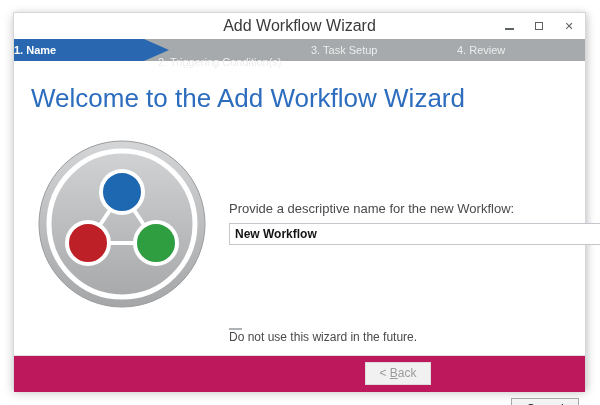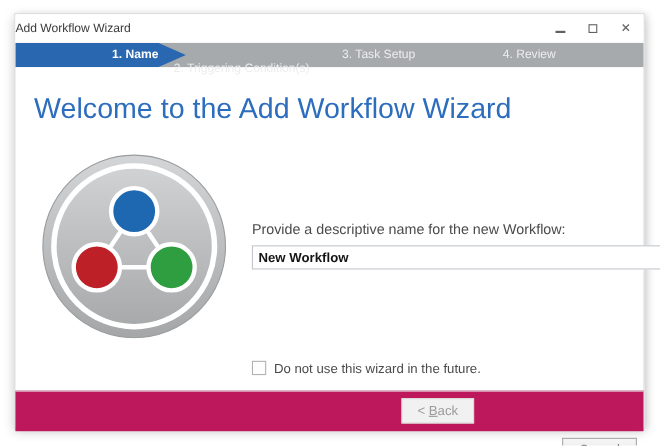--- a/index.html
+++ b/index.html
@@ -11,60 +11,60 @@
     position:absolute;left:13px;top:12px;width:573px;height:378px;
     background:#ffffff;border:1px solid #d6d7d8;box-sizing:border-box;
     box-shadow:0 3px 10px rgba(0,0,0,.20), 2px 0 6px rgba(0,0,0,.08);
   }
   
   .titlebar{
     position:absolute;left:0;top:0;width:100%;height:26px;background:#ffffff;
   }
   .titlebar .title{
     position:absolute;left:0;right:0;top:0;height:26px;line-height:26px;
-    text-align:left;font-size:11px;color:#3a3a3a;
+    text-align:center;font-size:16px;color:#3a3a3a;
   }
   .win-controls{
     position:absolute;right:10px;top:0;height:26px;display:flex;align-items:center;gap:18px;
   }
   .wc{width:12px;height:12px;display:flex;align-items:center;justify-content:center;cursor:default;}
   .ic-min{width:9px;height:0;border-top:2px solid #5f6263;margin-top:5px;}
   .ic-max{width:8px;height:8px;border:1.5px solid #5f6263;box-sizing:border-box;}
   .ic-close{font-size:11px;color:#5f6263;line-height:1;}
   
   .stepbar{
     position:absolute;left:0;top:26px;width:100%;height:22px;background:#a7aaac;
   }
   .step-active{
     position:absolute;left:0;top:0;width:155px;height:22px;background:#2968b0;
     clip-path:polygon(0 0,130px 0,155px 50%,130px 100%,0 100%);
   }
   .step-active-label{
     position:absolute;left:0;top:0;width:130px;height:22px;line-height:22px;
-    text-align:right;color:#ffffff;font-size:11px;font-weight:bold;
+    text-align:left;color:#ffffff;font-size:11px;font-weight:bold;
   }
   .step-label{
     position:absolute;top:0;height:22px;line-height:22px;color:#eceded;font-size:11px;white-space:nowrap;
   }
   .step-2{left:144px;margin-top:12px;} .step-3{left:297px;text-align:right;} .step-4{left:443px;}
   
   .heading{
     position:absolute;left:17px;top:70px;font-size:26px;font-weight:300;
     color:#2d6dbe;letter-spacing:0px;white-space:nowrap;
   }
   .logo{position:absolute;left:24px;top:127px;width:168px;height:168px;}
   .form-label{
     position:absolute;left:215px;top:188px;font-size:13px;color:#4a4a4a;white-space:nowrap;
   }
   .name-input{
     position:absolute;left:215px;top:210px;width:400px;height:22px;box-sizing:border-box;
     border:1px solid #c3c7cb;background:#ffffff;padding:0 0 0 5px;
     font-family:"Liberation Sans",sans-serif;font-size:12px;font-weight:bold;color:#141414;outline:none;
   }
-  .check-row{position:absolute;left:215px;top:315px;height:16px;display:flex;align-items:flex-start;}
+  .check-row{position:absolute;left:215px;top:315px;height:16px;display:flex;align-items:flex-start;flex-direction:column;}
   .checkbox{
     width:13px;height:13px;box-sizing:border-box;border:1px solid #aeb2b5;background:#fdfdfd;margin-right:7px;
   }
   .check-label{font-size:12px;color:#4a4a4a;white-space:nowrap;}
   
   .footer{
     position:absolute;left:0;top:342px;width:100%;height:36px;
     background:#be185d;border-top:1px solid #e1e1e1;box-sizing:content-box;
   }
   .btn{

